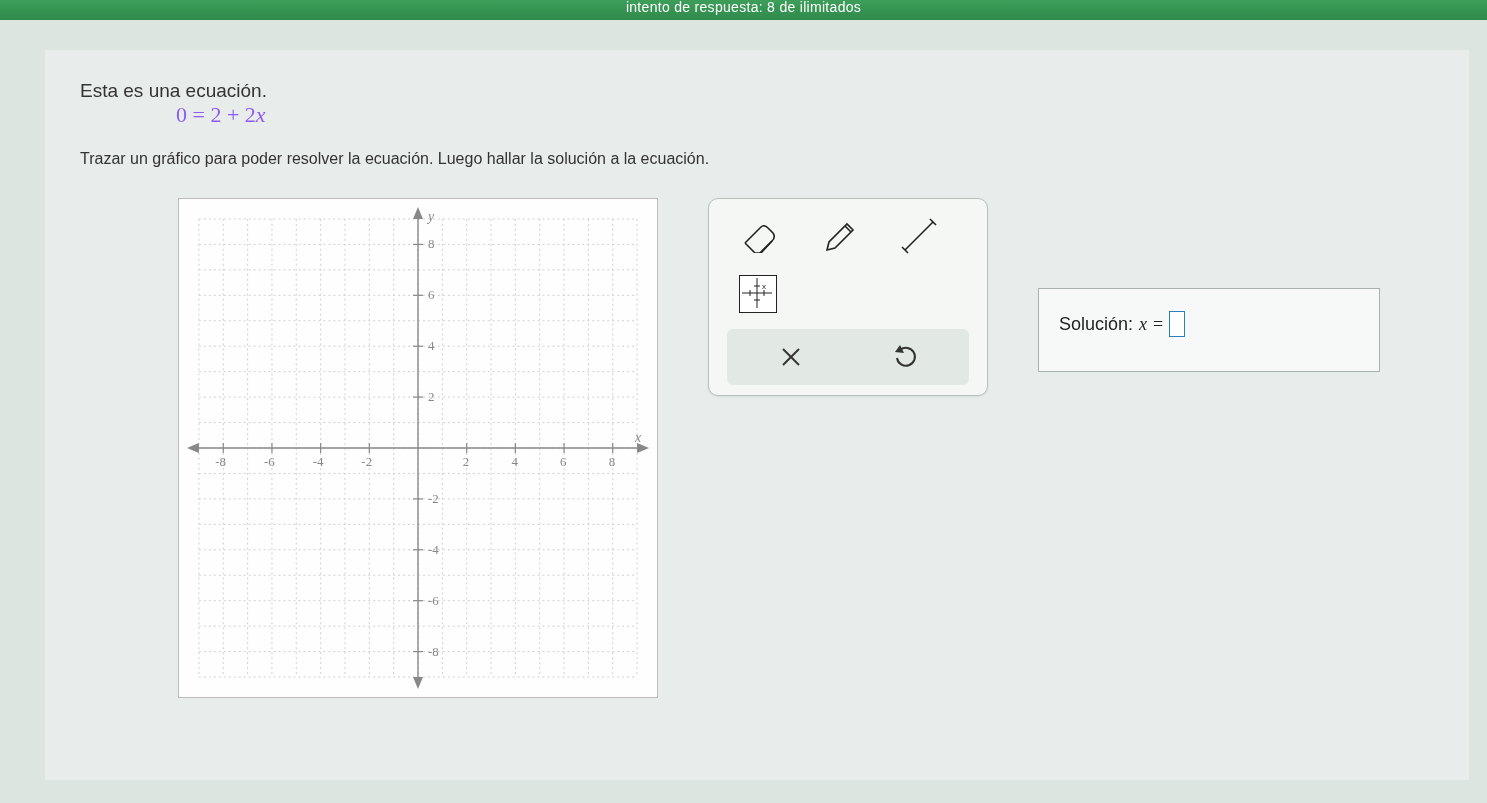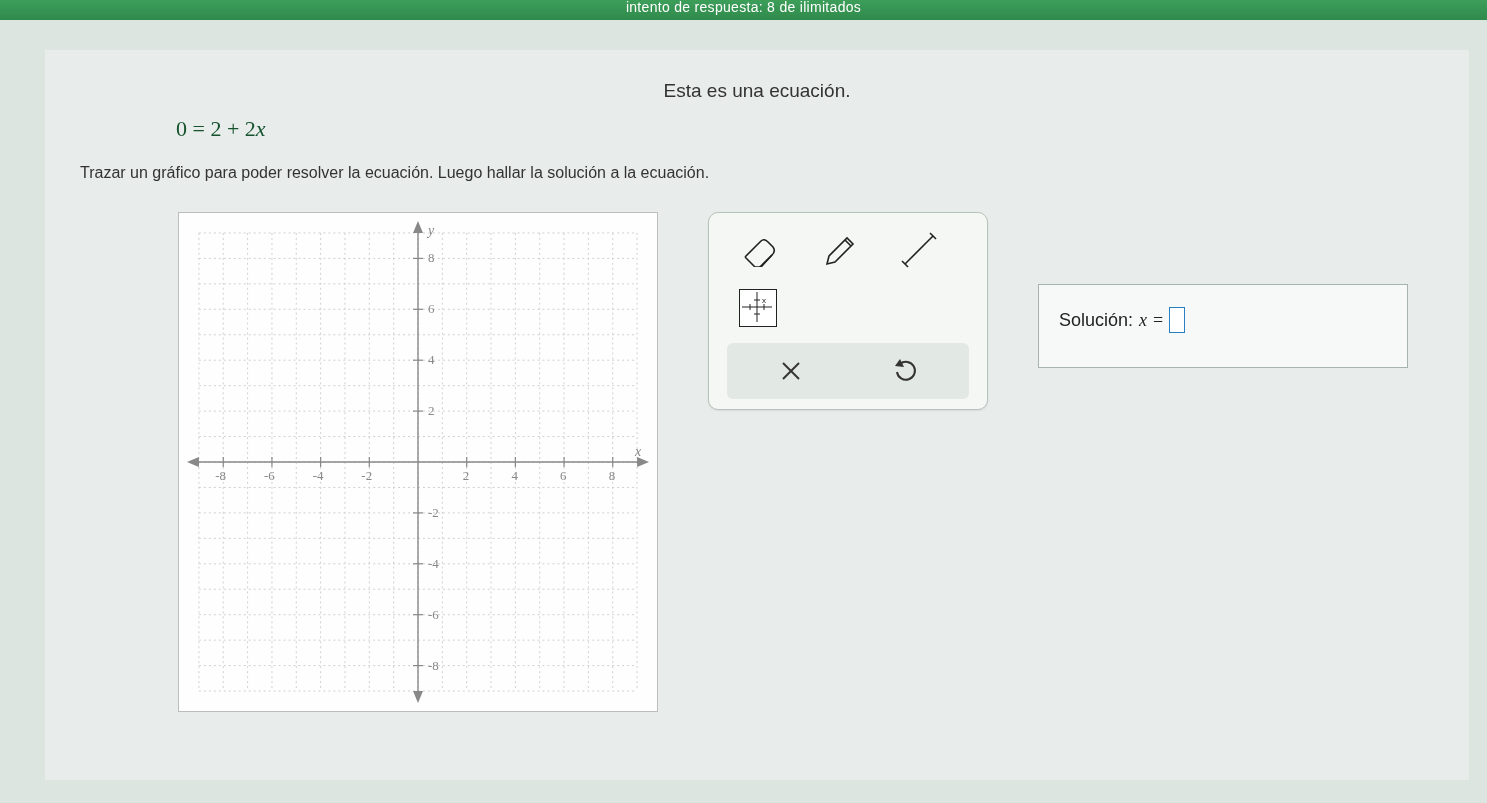--- a/index.html
+++ b/index.html
@@ -23,27 +23,25 @@
   }
   .page {
     background: #e8ecea;
     margin: 30px 18px 0 45px;
     padding: 30px 35px 20px 35px;
     min-height: 730px;
   }
   .prompt-line {
     font-size: 19px;
     color: #333;
-    margin-bottom: 14px;
-    text-align: center;
   }
   .equation {
     font-family: "Cambria Math", "Times New Roman", serif;
     font-size: 22px;
-    color: #14532d;
+    color: #8b5cf6;
     margin: 0 0 22px 96px;
   }
   .equation .it { font-style: italic; }
   .instruction {
     font-size: 16px;
     color: #333;
     margin-bottom: 30px;
   }
   .work-row {
     display: flex;
@@ -113,25 +111,25 @@
     height: 36px;
     display: flex;
     align-items: center;
     justify-content: center;
     cursor: pointer;
     font-size: 22px;
     color: #333;
   }
   
   .solution-box {
-    width: 370px;
+    width: 342px;
     border: 1px solid #a9b3ad;
     background: #f6f9f7;
     padding: 22px 20px 34px 20px;
-    margin-top: 72px;
+    margin-top: 90px;
   }
   .solution-line {
     font-size: 18px;
     color: #222;
     display: flex;
     align-items: center;
     gap: 6px;
   }
   .sol-math { font-family: "Times New Roman", serif; font-style: italic; }
   .sol-eq { font-family: "Times New Roman", serif; font-style: normal; }

